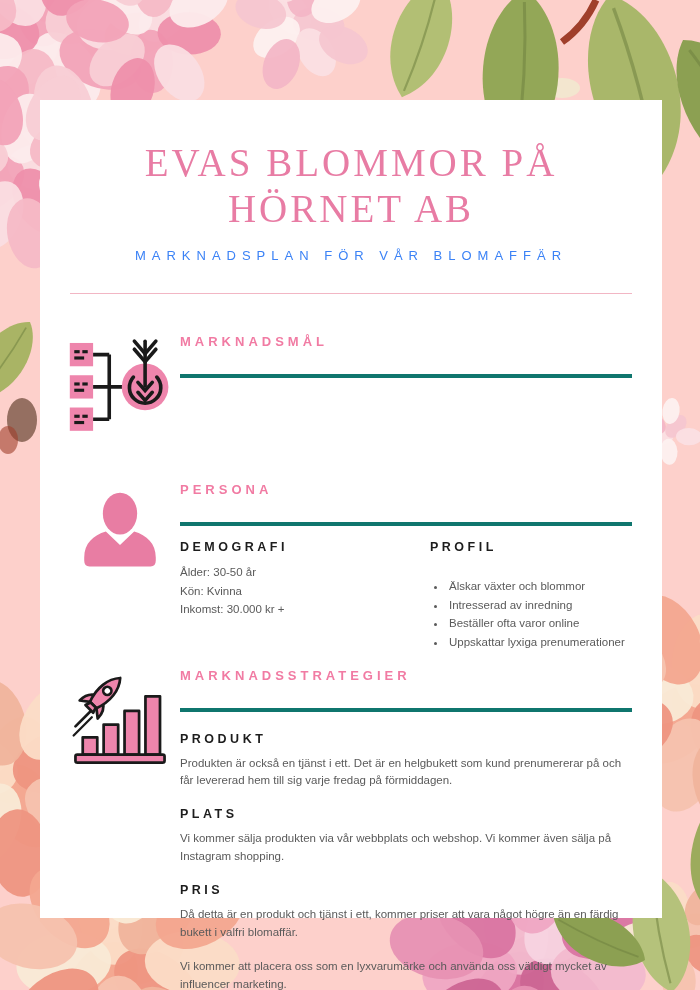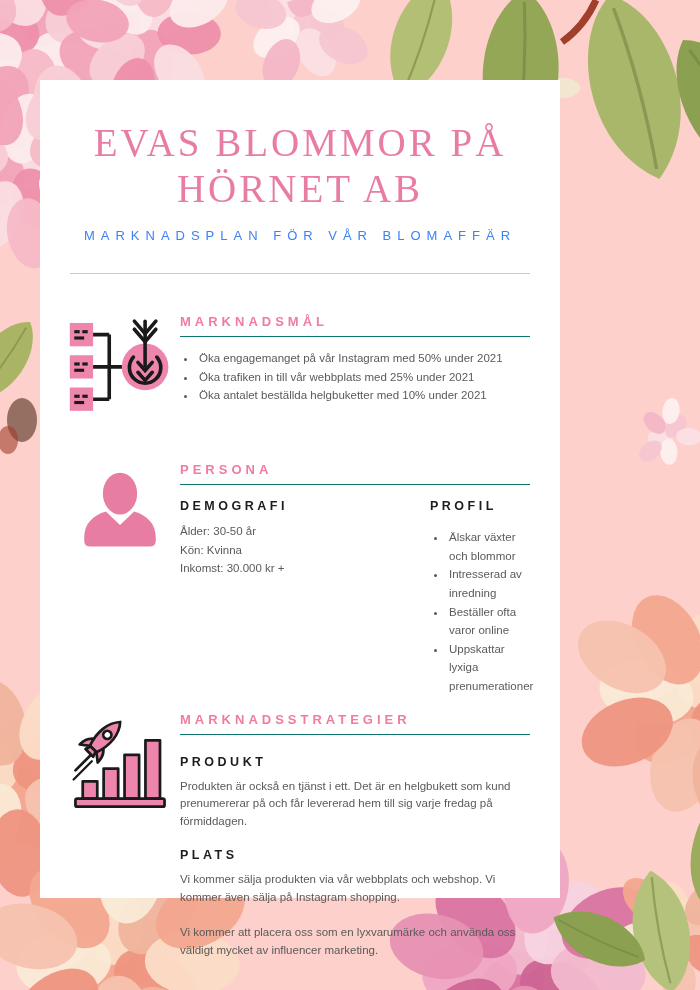--- a/index.html
+++ b/index.html
@@ -3,21 +3,21 @@
 <meta charset="utf-8">
 <style>
   html,body{margin:0;padding:0;}
   body{
     width:700px;height:990px;position:relative;overflow:hidden;
     background:#fdd0cb;
     font-family:"Liberation Sans", sans-serif;
   }
   .bg{position:absolute;left:0;top:0;width:700px;height:990px;display:block;}
   .card{
-    position:absolute;left:40px;top:80px;width:520px;height:818px;
+    position:absolute;left:40px;top:100px;width:622px;height:818px;
     background:#ffffff;box-sizing:border-box;
   }
   .title{
     margin:40px 20px 0;text-align:center;
     font-family:"Liberation Serif","DejaVu Serif",serif;
     font-weight:500;font-size:39px;line-height:1.18;letter-spacing:3px;
     color:#e87ca4;
   }
   .subtitle{
     margin:16px 10px 0;text-align:center;
@@ -25,31 +25,31 @@
   }
   .divider{margin:30px 30px 0;border:none;border-top:1px solid #f2b6c4;}
   .section{display:flex;padding:0 30px 0 20px;}
   .s1{margin-top:40px;}
   .s2{margin-top:46px;}
   .s3{margin-top:16px;}
   .icon-box{width:120px;flex:none;display:flex;justify-content:center;align-items:flex-start;padding-top:2px;}
   .icon-box svg{width:104px;height:100px;}
   .content{flex:1;min-width:0;}
   .section-title{
-    margin:0;padding-bottom:7px;border-bottom:1px solid #0f766e;
+    margin:0;padding-bottom:25px;border-bottom:4px solid #0f766e;
     font-size:13px;font-weight:700;letter-spacing:4px;color:#f17ba3;
   }
   ul.bullets{margin:12px 0 0;padding-left:17px;color:#5a5a5a;font-size:11.5px;line-height:1.62;}
   ul.bullets li{padding-left:2px;}
   .cols{display:flex;margin-top:14px;}
   .col-demografi{width:250px;flex:none;}
   .col-profil{flex:1;}
   h3.sub{margin:0 0 9px;font-size:12.5px;font-weight:700;letter-spacing:3.5px;color:#1d1d1d;}
   .col-demografi p{margin:0;font-size:11.5px;line-height:1.62;color:#5a5a5a;}
-  .col-profil ul.bullets{margin-top:15px;max-width:195px;}
+  .col-profil ul.bullets{margin-top:23px;max-width:195px;}
   .block{margin-top:20px;}
   .block + .block{margin-top:17px;}
   .block p{margin:4px 0 0;font-size:11.5px;line-height:1.55;color:#5a5a5a;max-width:450px;}
 </style>
 </head>
 <body>
 
 <svg class="bg" viewBox="0 0 700 990" aria-hidden="true">
   <defs>
     <g id="leaf">
@@ -263,25 +263,20 @@
           <path d="M73 42 A 17.5 17.5 0 1 0 99 42"></path>
           <path d="M78 48 L86 57 L94 48"></path>
           <path d="M78 59 L86 68 L94 59"></path>
           <path d="M86 2 V52"></path>
           <path d="M74 2 L86 16 L98 2 M74 11 L86 25 L98 11"></path>
         </g>
       </svg>
     </div>
     <div class="content">
       <h2 class="section-title">MARKNADSMÅL</h2>
-      <ul class="bullets">
-        <li>Öka engagemanget på vår Instagram med 50% under 2021</li>
-        <li>Öka trafiken in till vår webbplats med 25% under 2021</li>
-        <li>Öka antalet beställda helgbuketter med 10% under 2021</li>
-      </ul>
     </div>
   </section>
 
   <section class="section s2">
     <div class="icon-box">
       <svg viewBox="0 0 110 110" style="width:82px;height:92px;">
         <g fill="#e87da3">
           <ellipse cx="55" cy="33" rx="23" ry="28"></ellipse>
           <path d="M14 104 Q7 104 7 96 L7 92 C7 73 19 62 36 57 L55 75 L74 57 C91 62 103 73 103 92 L103 96 Q103 104 96 104 Z"></path>
         </g>
@@ -337,17 +332,21 @@
 
       <div class="block">
         <h3 class="sub">PRODUKT</h3>
         <p>Produkten är också en tjänst i ett. Det är en helgbukett som kund prenumererar på och får levererad hem till sig varje fredag på förmiddagen.</p>
       </div>
       <div class="block">
         <h3 class="sub">PLATS</h3>
         <p>Vi kommer sälja produkten via vår webbplats och webshop. Vi kommer även sälja på Instagram shopping.</p>
       </div>
       <div class="block">
+        <h3 class="sub">PRIS</h3>
+        <p>Då detta är en produkt och tjänst i ett, kommer priser att vara något högre än en färdig bukett i valfri blomaffär.</p>
+      </div>
+      <div class="block">
         <p>Vi kommer att placera oss som en lyxvarumärke och använda oss väldigt mycket av influencer marketing.</p>
       </div>
     </div>
   </section>
 </main>
 
 </body></html>

